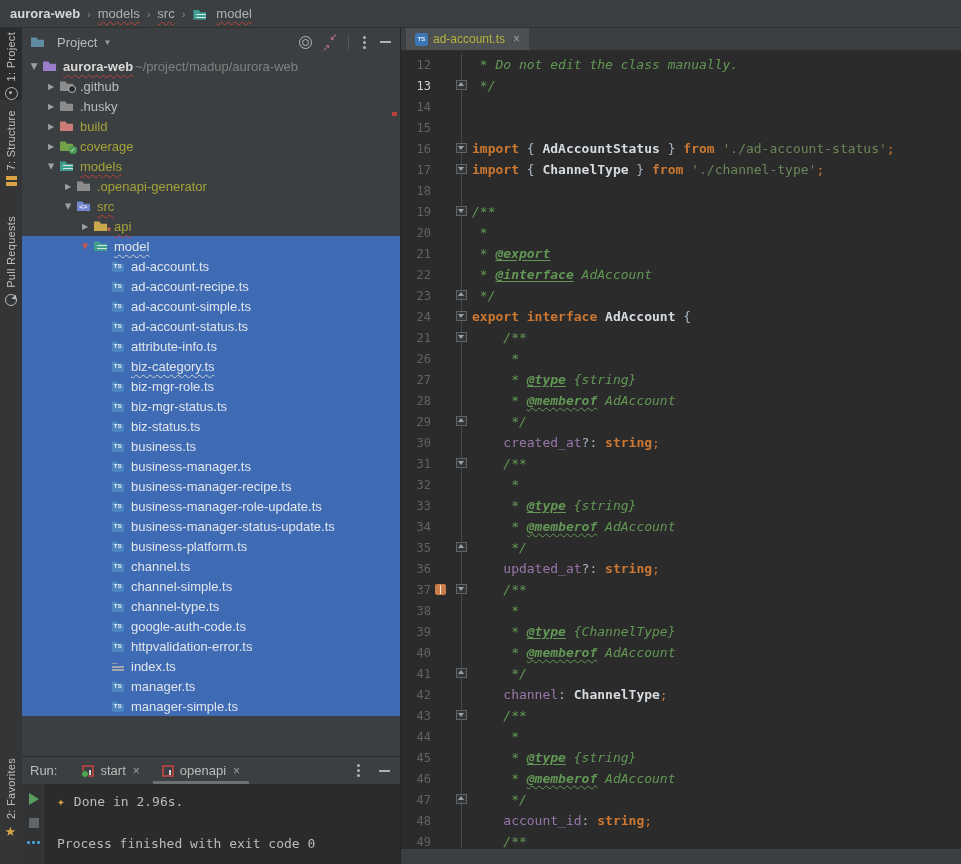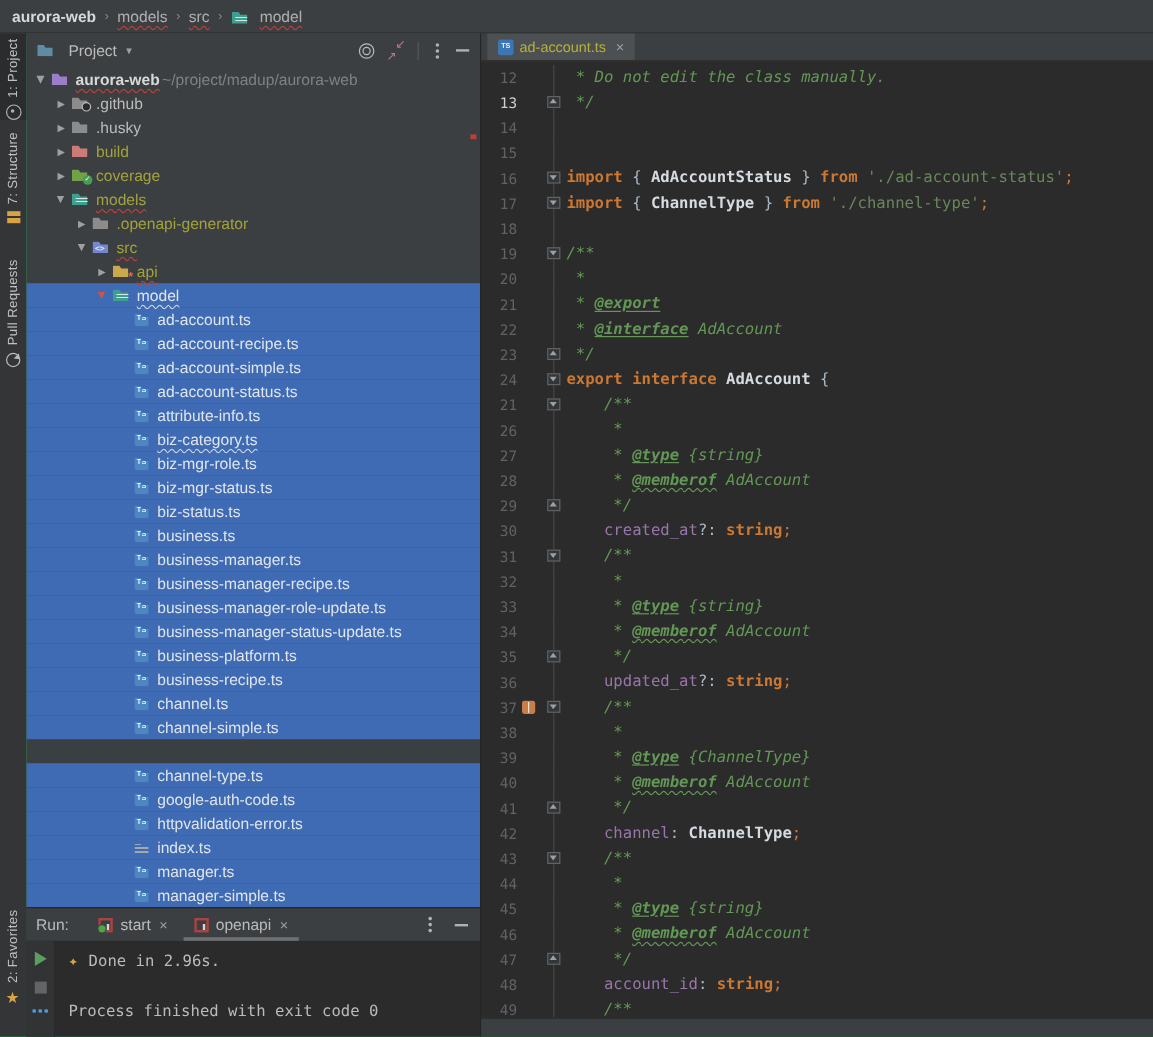--- a/index.html
+++ b/index.html
@@ -1,16 +1,16 @@
 <!DOCTYPE html>
 <html><head>
 <meta charset="utf-8">
 <style>
   html,body{margin:0;padding:0;background:#1e1e1e;font-family:"Liberation Sans",sans-serif;}
-  .app{position:relative;width:961px;height:864px;background:#22c55e;overflow:hidden;user-select:none;}
+  .app{position:relative;width:961px;height:864px;background:#fef9c3;overflow:hidden;user-select:none;}
 
   
   .bc-bar{position:absolute;top:0;left:0;right:0;height:27px;background:#3C3F41;border-bottom:1px solid #2e2e2e;
           display:flex;align-items:center;padding-left:10px;gap:7px;font-size:13px;color:#B0B0B0;}
   .bc-item{white-space:nowrap;}
   .bc-item.bold{color:#D8D8D8;font-weight:bold;}
   .bc-sep{color:#8A8A8A;font-size:11px;}
   .sqr{text-decoration:underline;text-decoration-style:wavy;text-decoration-color:#BC3F3C;
        text-decoration-thickness:1px;text-underline-offset:3px;}
 
@@ -306,33 +306,28 @@
           <span class="tlabel">business-manager-status-update.ts</span>
         </div>
         <div class="tree-row c-sel sel" style="padding-left: 72px;">
           <span class="chev"></span>
           <span class="ticon fb file-ts"></span>
           <span class="tlabel">business-platform.ts</span>
         </div>
         <div class="tree-row c-sel sel" style="padding-left: 72px;">
           <span class="chev"></span>
           <span class="ticon fb file-ts"></span>
-          <span class="tlabel">business-recipe.ts</span>
-        </div>
-        <div class="tree-row c-sel sel" style="padding-left: 72px;">
-          <span class="chev"></span>
-          <span class="ticon fb file-ts"></span>
           <span class="tlabel">channel.ts</span>
         </div>
         <div class="tree-row c-sel sel" style="padding-left: 72px;">
           <span class="chev"></span>
           <span class="ticon fb file-ts"></span>
           <span class="tlabel">channel-simple.ts</span>
         </div>
-        <div class="tree-row c-sel sel" style="padding-left: 72px; margin-top: 20px;">
+        <div class="tree-row c-sel sel" style="padding-left: 72px;">
           <span class="chev"></span>
           <span class="ticon fb file-ts"></span>
           <span class="tlabel">channel-type.ts</span>
         </div>
         <div class="tree-row c-sel sel" style="padding-left: 72px;">
           <span class="chev"></span>
           <span class="ticon fb file-ts"></span>
           <span class="tlabel">google-auth-code.ts</span>
         </div>
         <div class="tree-row c-sel sel" style="padding-left: 72px;">

